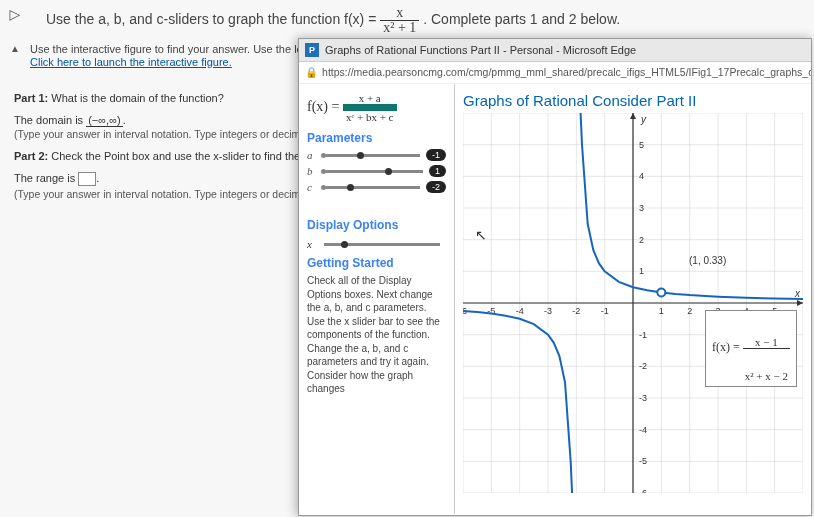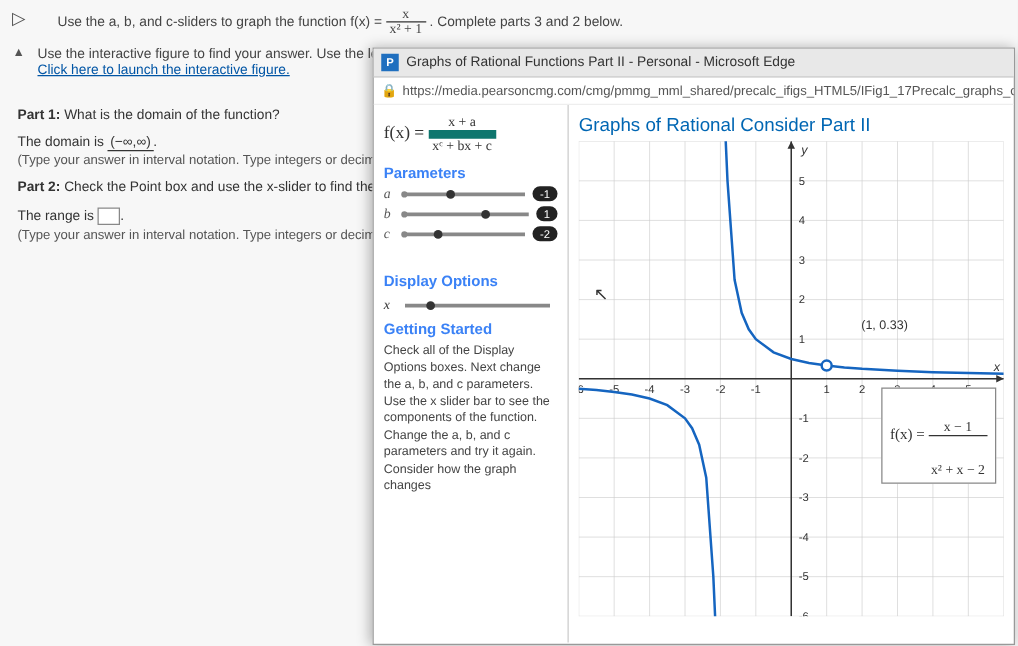--- a/index.html
+++ b/index.html
@@ -1,19 +1,19 @@
 <!DOCTYPE html>
 <html><head>
 <meta charset="utf-8">
 <style>
   * { box-sizing: border-box; margin: 0; padding: 0; }
   body { font-family: Arial, Helvetica, sans-serif; font-size: 11px; color: #333; background: #e8e8e8; width: 814px; height: 517px; overflow: hidden; position: relative; }
   .main-bg { background: #f7f7f7; padding: 6px 8px; position: absolute; top: 0; left: 0; width: 814px; height: 517px; }
   .nav-icon { display:inline-block; width:14px; text-align:center; color:#555; font-size:14px; vertical-align: top; margin-right:4px;}
-  .problem-top { font-size: 11px; color:#444; margin-left:20px;}
+  .problem-top { font-size: 14px; color:#444; margin-left:20px;}
   .sub-instruct { margin: 8px 0 4px 20px; font-size:11px; color:#444;}
   .link { color: #0055a5; text-decoration: underline; cursor: pointer; }
   .question-block { margin: 10px 0 0 6px; }
   .bold { font-weight: bold; }
   .paren-note { color:#555; font-size:10.5px; }
   .answer-box { display:inline-block; border:1px solid #888; width:18px; height:14px; background:#fff; vertical-align:middle;}
   .edge-window { position:absolute; top:38px; left:298px; width:514px; height:478px; background:#fff; box-shadow:-2px 0 10px rgba(0,0,0,0.3); border:1px solid #999; }
   .edge-title { background:#e8e8e8; border-bottom:1px solid #ccc; padding:4px 6px; font-size:11px; color:#333; display:flex; align-items:center; gap:6px;}
   .edge-title .p-badge { background:#1f6fbf; color:#fff; width:14px; height:14px; display:inline-flex; align-items:center; justify-content:center; font-size:9px; font-weight:bold;}
   .edge-url { padding:4px 6px; font-size:10.5px; color:#555; border-bottom:1px solid #eee; white-space:nowrap; overflow:hidden;}
@@ -53,21 +53,21 @@
 </style>
 </head>
 <body>
 
 <div class="main-bg">
   <div style="display:flex; align-items:flex-start;">
     <span class="nav-icon">▷</span>
     <div class="problem-top">
       <span>Use the a, b, and c-sliders to graph the function f(x) = </span>
       <span class="frac-inline"><span class="n">x</span><span class="d">x² + 1</span></span>
-      <span>. Complete parts 3 and 2 below.</span>
+      <span>. Complete parts 1 and 2 below.</span>
     </div>
   </div>
 
   <div style="display:flex; align-items:flex-start; margin-top:8px;">
     <span class="nav-icon" style="font-size:10px;">▲</span>
     <div style="margin-left:4px;">
       <div class="sub-instruct" style="margin:0;">Use the interactive figure to find your answer. Use the left and right arrow keys to move along a slider as needed.</div>
       <div class="link" style="margin-top:1px;">Click here to launch the interactive figure.</div>
     </div>
   </div>

